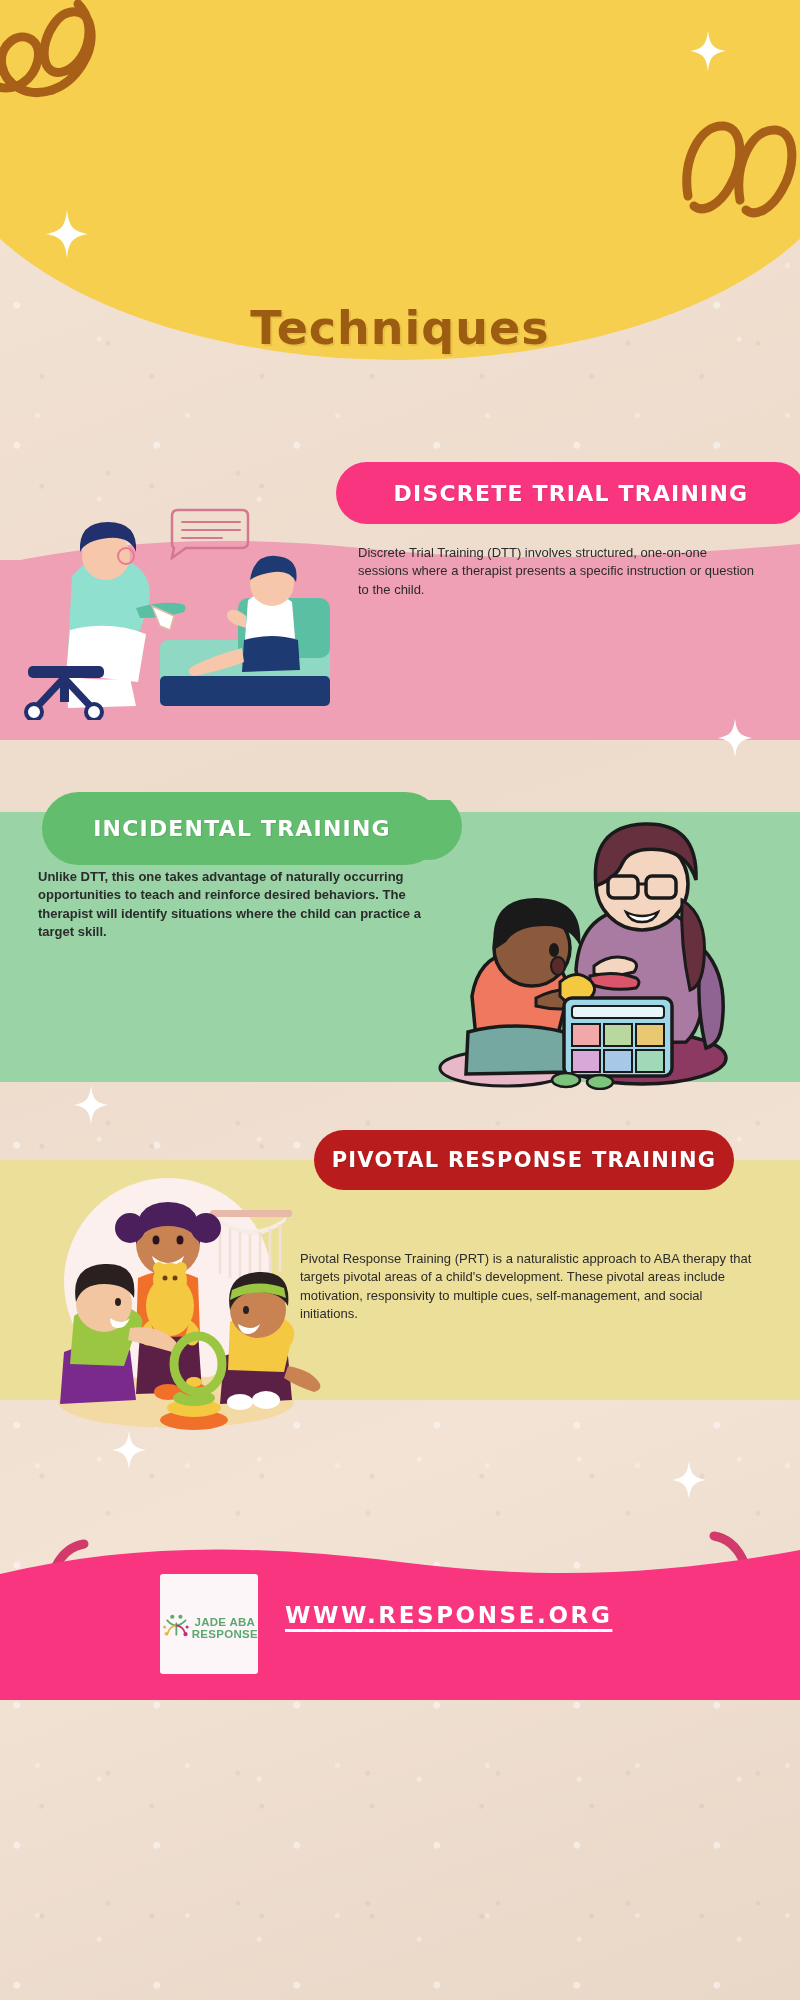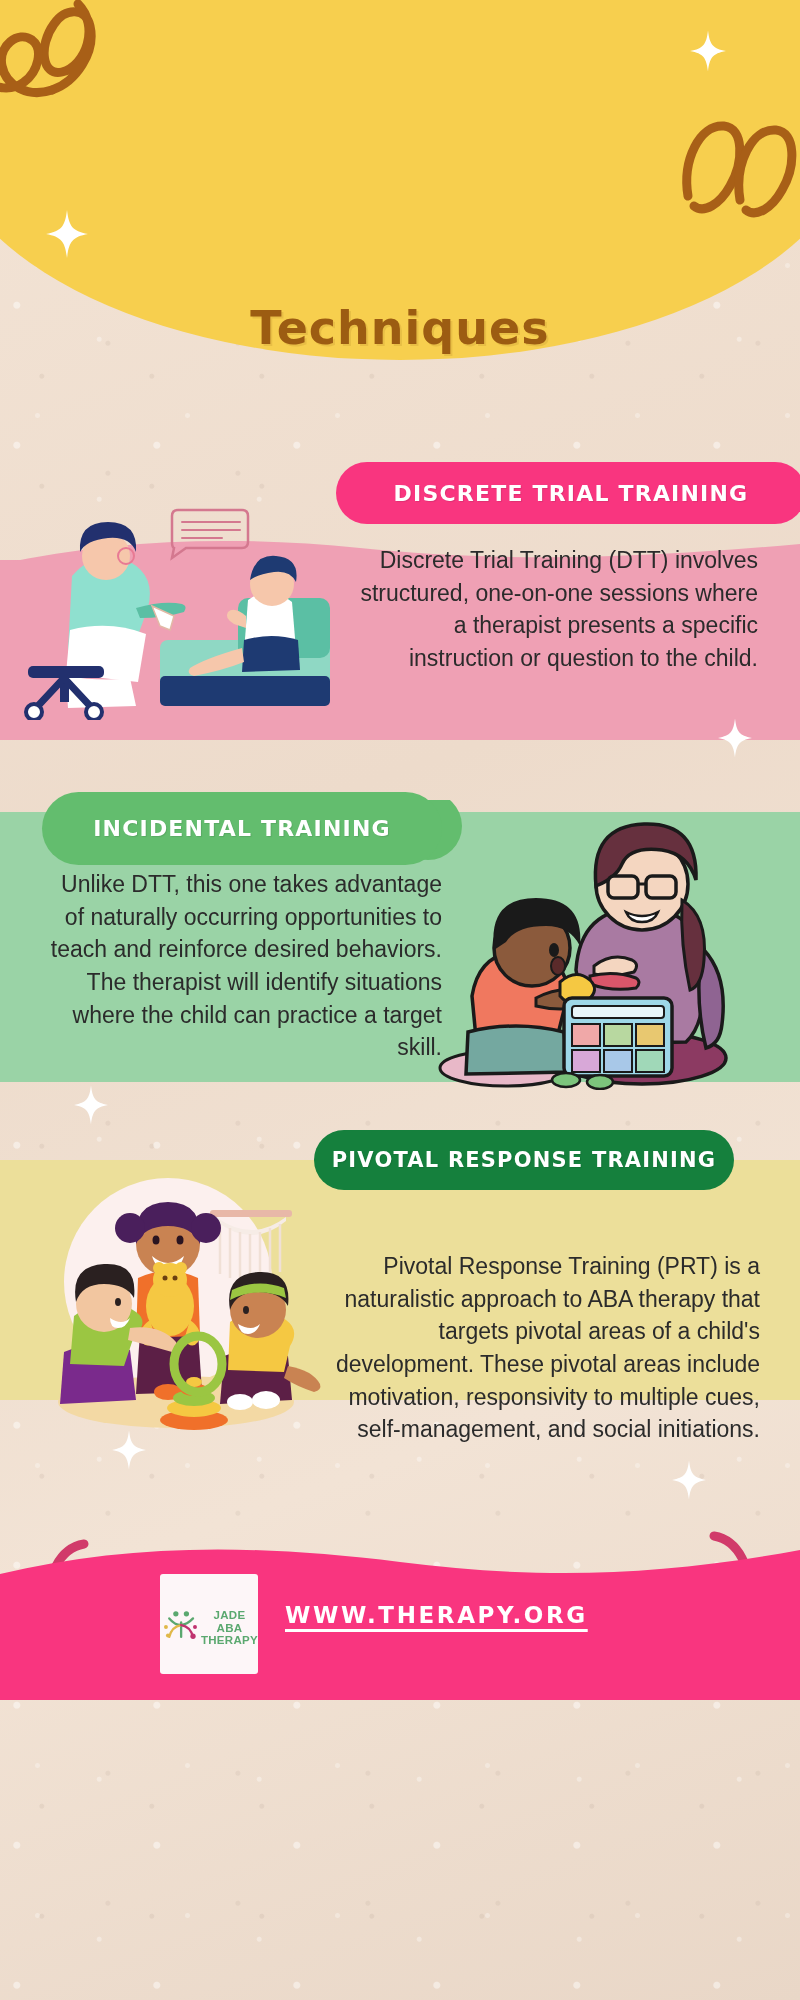--- a/index.html
+++ b/index.html
@@ -82,34 +82,34 @@
   .pill-dtt{
     left:336px; top:462px; width:470px; height:62px;
     background:#f9357f; font-size:22px;
   }
   .pill-inc{
     left:42px; top:792px; width:400px; height:73px;
     background:#63bd6e; font-size:22px;
   }
   .pill-prt{
     left:314px; top:1130px; width:420px; height:60px;
-    background:#15803d; font-size:21px;
+    background:#b91c1c; font-size:21px;
   }
 
   
   .body-text{
     position:absolute; z-index:6;
-    text-align:right;
+    text-align:left;
     color:#2b2b2b;
-    font-size:23px;
+    font-size:13px;
     line-height:1.42;
     font-family:"Liberation Sans", sans-serif;
   }
   .text-dtt{ left:358px; top:544px; width:400px; }
-  .text-inc{ left:38px; top:868px; width:404px; }
+  .text-inc{ left:38px; top:868px; width:404px;font-weight:bold; }
   .text-prt{ left:300px; top:1210px; width:460px;margin-top:40px; }
 
   
   .illus{ position:absolute; z-index:5; }
   .illus-1{ left:10px; top:480px; width:320px; height:240px; }
   .illus-2{ left:410px; top:800px; width:350px; height:290px; }
   .illus-3{ left:18px; top:1170px; width:310px; height:260px; }
 
   
   .footer{
@@ -386,18 +386,18 @@
       <path d="M32,20 L32,42" stroke="#5aa86f" stroke-width="3.5" stroke-linecap="round"></path>
       <path d="M32,24 q-14,2 -18,18" fill="none" stroke="#e0b848" stroke-width="3.5" stroke-linecap="round"></path>
       <path d="M32,24 q14,2 18,18" fill="none" stroke="#c0326f" stroke-width="3.5" stroke-linecap="round"></path>
       <circle cx="9" cy="27" r="3" fill="#e0b848"></circle>
       <circle cx="12" cy="40" r="3" fill="#e0b848"></circle>
       <circle cx="53" cy="27" r="3" fill="#c0326f"></circle>
       <circle cx="50" cy="41" r="4" fill="#c0326f"></circle>
     </svg>
     <div class="footer-logo-text">
       <span>JADE ABA</span><br>
-      <span>THERAPY</span>
+      <span>RESPONSE</span>
     </div>
   </div>
 
-  <div class="footer-url">WWW.THERAPY.ORG</div>
+  <div class="footer-url">WWW.RESPONSE.ORG</div>
 </div>
 
 </body></html>

